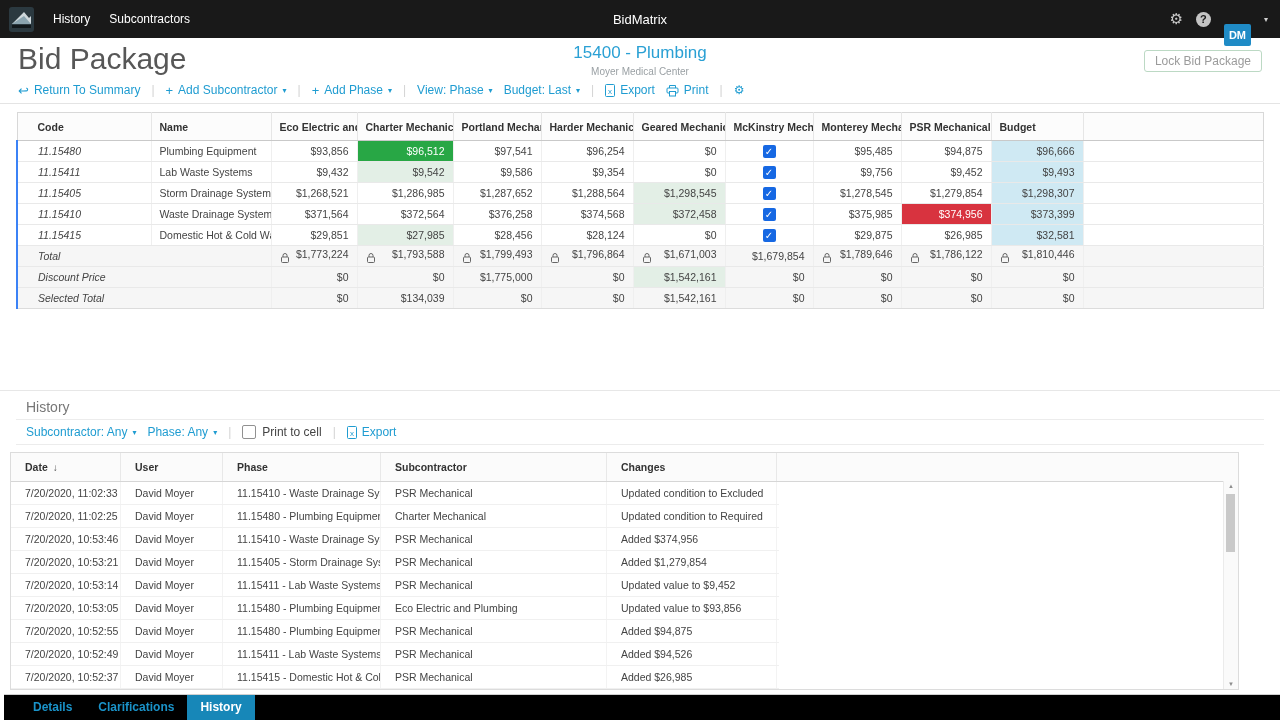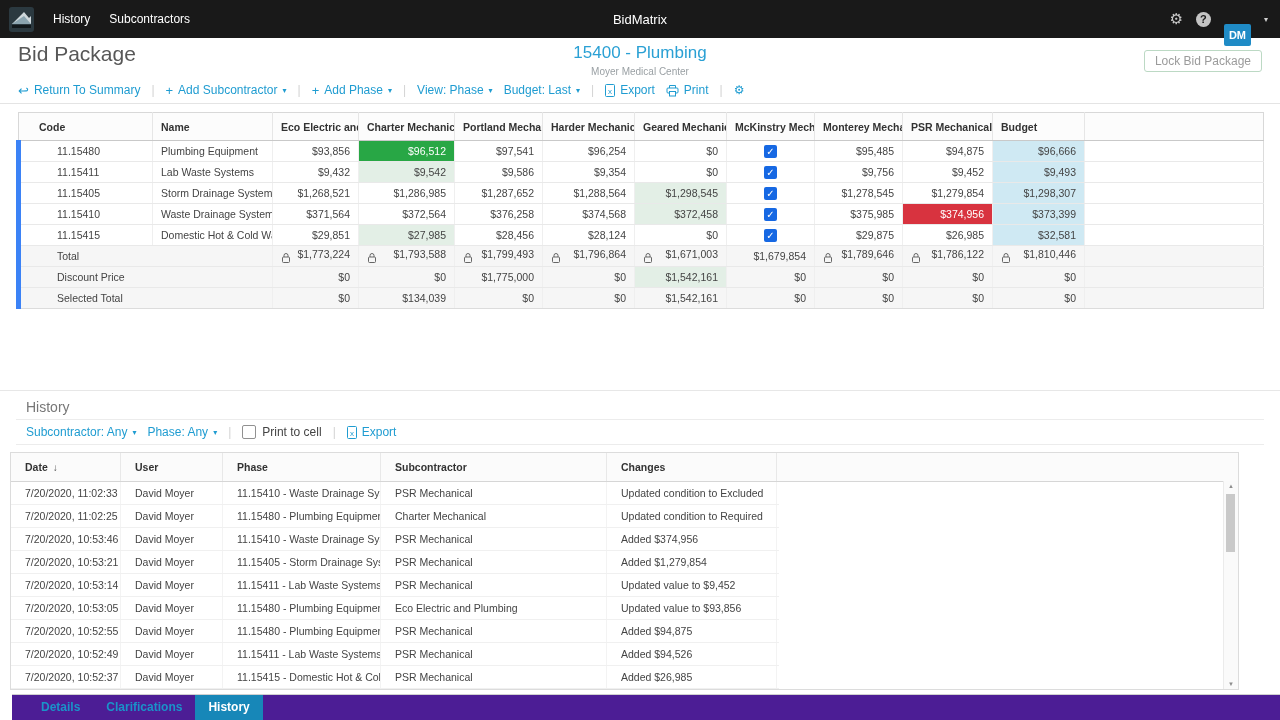--- a/index.html
+++ b/index.html
@@ -9,21 +9,21 @@
   .navbar{position:absolute;top:0;left:0;right:0;height:38px;background:#191919;display:flex;align-items:center;color:#fff;z-index:5;}
   .logo{width:25px;height:25px;margin-left:9px;border-radius:3px;overflow:hidden;flex:none;cursor:pointer;}
   .nav-item{margin-left:19px;font-size:12px;color:#fff;cursor:pointer;position:relative;z-index:2;}
   .brand{position:absolute;left:0;right:0;text-align:center;font-size:13px;color:#fff;z-index:1;}
   .nav-right{margin-left:auto;display:flex;align-items:center;gap:13px;margin-right:12px;position:relative;z-index:2;}
   .gear-icon{color:#c9c9c9;font-size:15px;cursor:pointer;}
   .help-icon{width:15px;height:15px;border-radius:50%;background:#c4c4c4;color:#191919;font-size:11px;font-weight:bold;display:flex;align-items:center;justify-content:center;cursor:pointer;}
   .avatar{width:27px;height:22px;background:#1f8bc6;border-radius:2px;color:#fff;font-size:11px;font-weight:bold;display:flex;align-items:center;justify-content:center;cursor:pointer;margin-top:31px;}
   .nav-caret{color:#cfcfcf;font-size:8px;cursor:pointer;}
   
-  .page-title{position:absolute;left:18px;top:42px;font-size:21px;font-weight:300;color:#575757;}
+  .page-title{position:absolute;left:18px;top:42px;font-size:30px;font-weight:300;color:#575757;}
   .center-head{position:absolute;left:300px;right:300px;top:43px;text-align:center;}
   .pkg-title{font-size:17px;color:#2aa0d4;}
   .proj-name{font-size:10px;color:#9aa0a4;margin-top:3px;}
   .lock-btn{position:absolute;right:18px;top:50px;height:22px;padding:0 10px;border:1px solid #bcd9c4;border-radius:3px;background:#fff;color:#9b9b9b;font-size:12px;line-height:20px;cursor:default;}
   
   .toolbar{position:absolute;left:18px;top:82px;display:flex;align-items:center;gap:11px;font-size:12px;color:#1f9cd1;height:16px;white-space:nowrap;}
   .tb-item{display:flex;align-items:center;gap:5px;cursor:pointer;}
   .caret{font-size:8px;}
   .plus{font-size:13px;}
   .ret-arrow{font-size:13px;}
@@ -31,21 +31,21 @@
   .tb-icon{display:flex;align-items:center;}
   .toolbar-line{position:absolute;top:103px;left:0;right:0;border-top:1px solid #e4e4e4;}
   
   .bid-table{position:absolute;left:16px;top:112px;width:1248px;border-collapse:collapse;table-layout:fixed;font-size:10.5px;}
   .bid-table th,.bid-table td{box-sizing:border-box;white-space:nowrap;overflow:hidden;}
   .bid-table th{height:28px;font-weight:bold;color:#333;text-align:left;padding:0 8px;background:#fcfcfc;
       border:1px solid #e6e6e6;border-top:1px solid #d8d8d8;border-bottom:1px solid #c9c9c9;}
   .bid-table th:first-child{padding-left:20px;border-left:1px solid #d8d8d8;}
   .bid-table th.filler{border-right:1px solid #d8d8d8;}
   .bid-table td{height:21px;padding:0 8px;border:1px solid #efefef;border-bottom:1px solid #e9e9e9;background:#fff;color:#444;}
-  .bid-table td:first-child{padding-left:36px;border-left:5px solid #3b82f6;}
+  .bid-table td:first-child{padding-left:20px;border-left:2px solid #3b82f6;font-style:italic;}
   .bid-table td:last-child{border-right:1px solid #dcdcdc;}
   .bid-table tr:last-child td{border-bottom:1px solid #dcdcdc;}
   .bid-table td.num{text-align:right;}
   .bid-table td.hl-green{background:#28a745;color:#fff;}
   .bid-table td.hl-lightgreen{background:#e3efe6;}
   .bid-table td.hl-red{background:#d8333f;color:#fff;}
   .bid-table td.hl-budget{background:#cfe9f3;}
   .bid-table tr.summary td{background:#f6f6f6;}
   .bid-table tr.summary td.hl-lightgreen{background:#e3efe6;}
   .c-check{text-align:center;}
@@ -63,21 +63,21 @@
   .history-head{display:flex;height:28px;background:#fbfbfb;border-bottom:1px solid #d6d6d6;font-weight:bold;font-size:10.5px;align-items:center;color:#333;}
   .hcell{box-sizing:border-box;padding-left:14px;flex:none;white-space:nowrap;overflow:hidden;border-right:1px solid #e8e8e8;height:100%;display:flex;align-items:center;gap:5px;}
   .hrow{display:flex;height:22px;border-bottom:1px solid #f0f0f0;font-size:10.5px;align-items:center;color:#444;width:768px;}
   .hrow .hcell{border-right:1px solid #f3f3f3;}
   .sort-arrow{color:#555;font-size:10px;font-weight:normal;}
   .history-scroll{position:absolute;right:0;top:28px;bottom:0;width:14px;background:#fafafa;border-left:1px solid #ebebeb;}
   .scroll-up,.scroll-down{position:absolute;left:0;width:14px;text-align:center;font-size:6px;color:#8d8d8d;cursor:pointer;}
   .scroll-up{top:2px;} .scroll-down{bottom:2px;}
   .scroll-thumb{position:absolute;top:13px;left:2px;width:9px;height:58px;background:#c9c9c9;cursor:pointer;}
   
-  .tabbar{position:absolute;left:12px;right:0;bottom:0;height:25px;border-top:1px solid #d0d0d0;background:#4c1d95;display:flex;padding-left:16px;align-items:stretch;}
+  .tabbar{position:absolute;left:4px;right:0;bottom:0;height:25px;border-top:1px solid #d0d0d0;background:#000000;display:flex;padding-left:16px;align-items:stretch;}
   .tab{line-height:25px;padding:0 13px;color:#1a93c9;font-weight:bold;font-size:12px;cursor:pointer;}
   .tab.active{background:#1787b8;color:#fff;}
   svg{display:block;}
 </style>
 </head>
 <body>
 
 <div class="navbar">
   <div class="logo">
     <svg width="25" height="25" viewBox="0 0 25 25">

